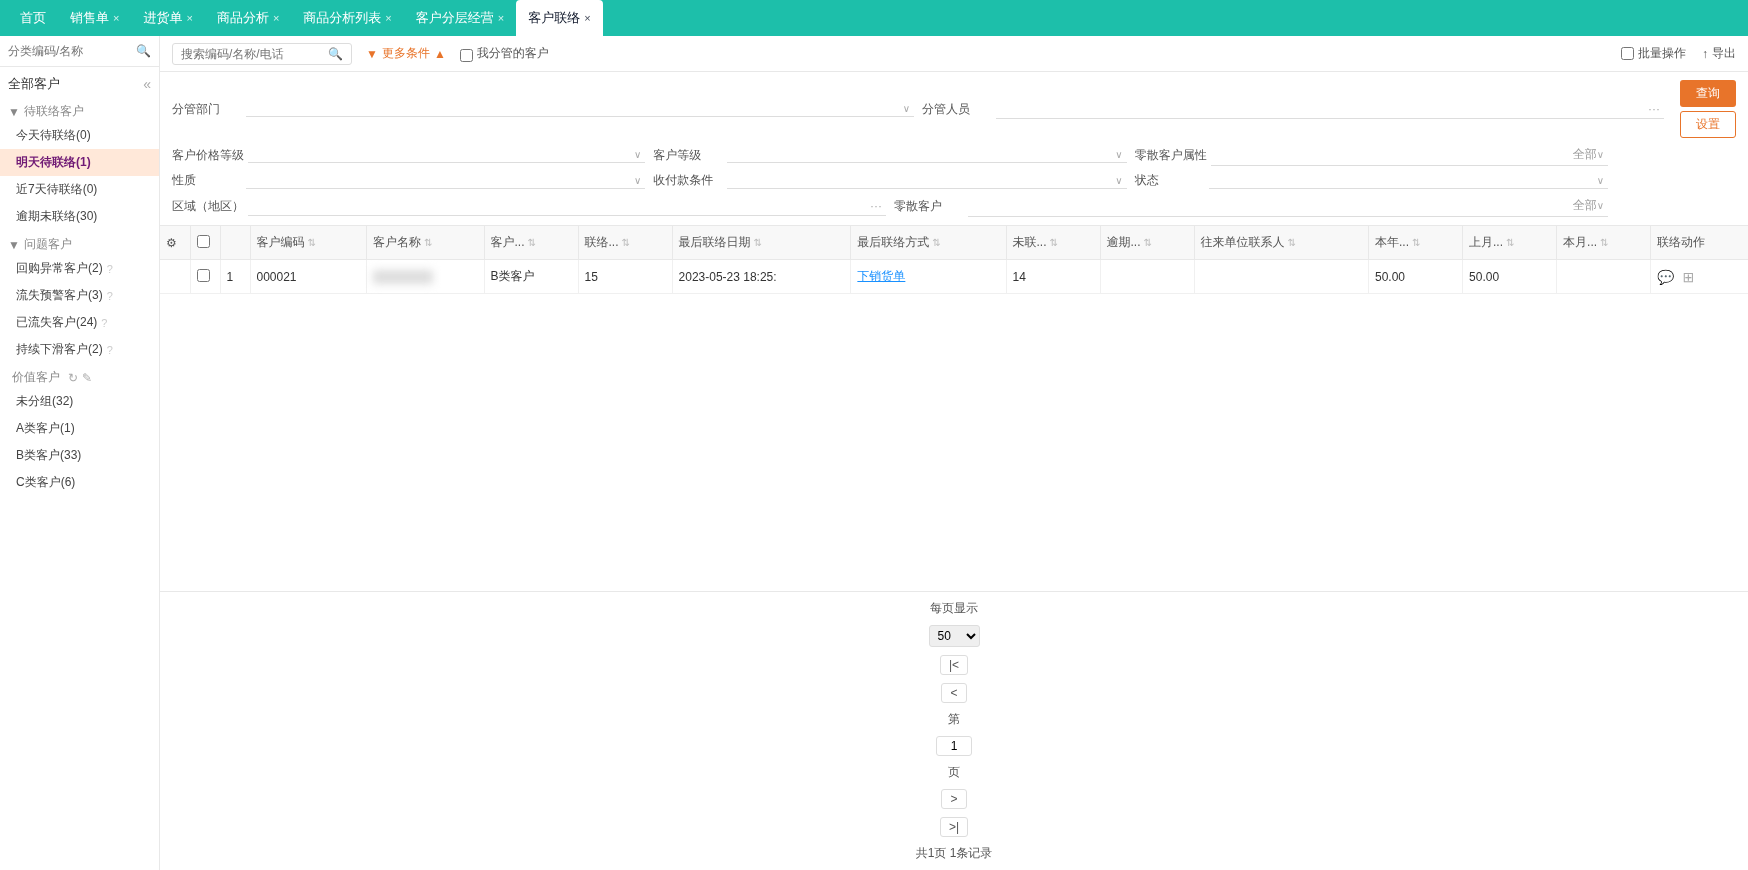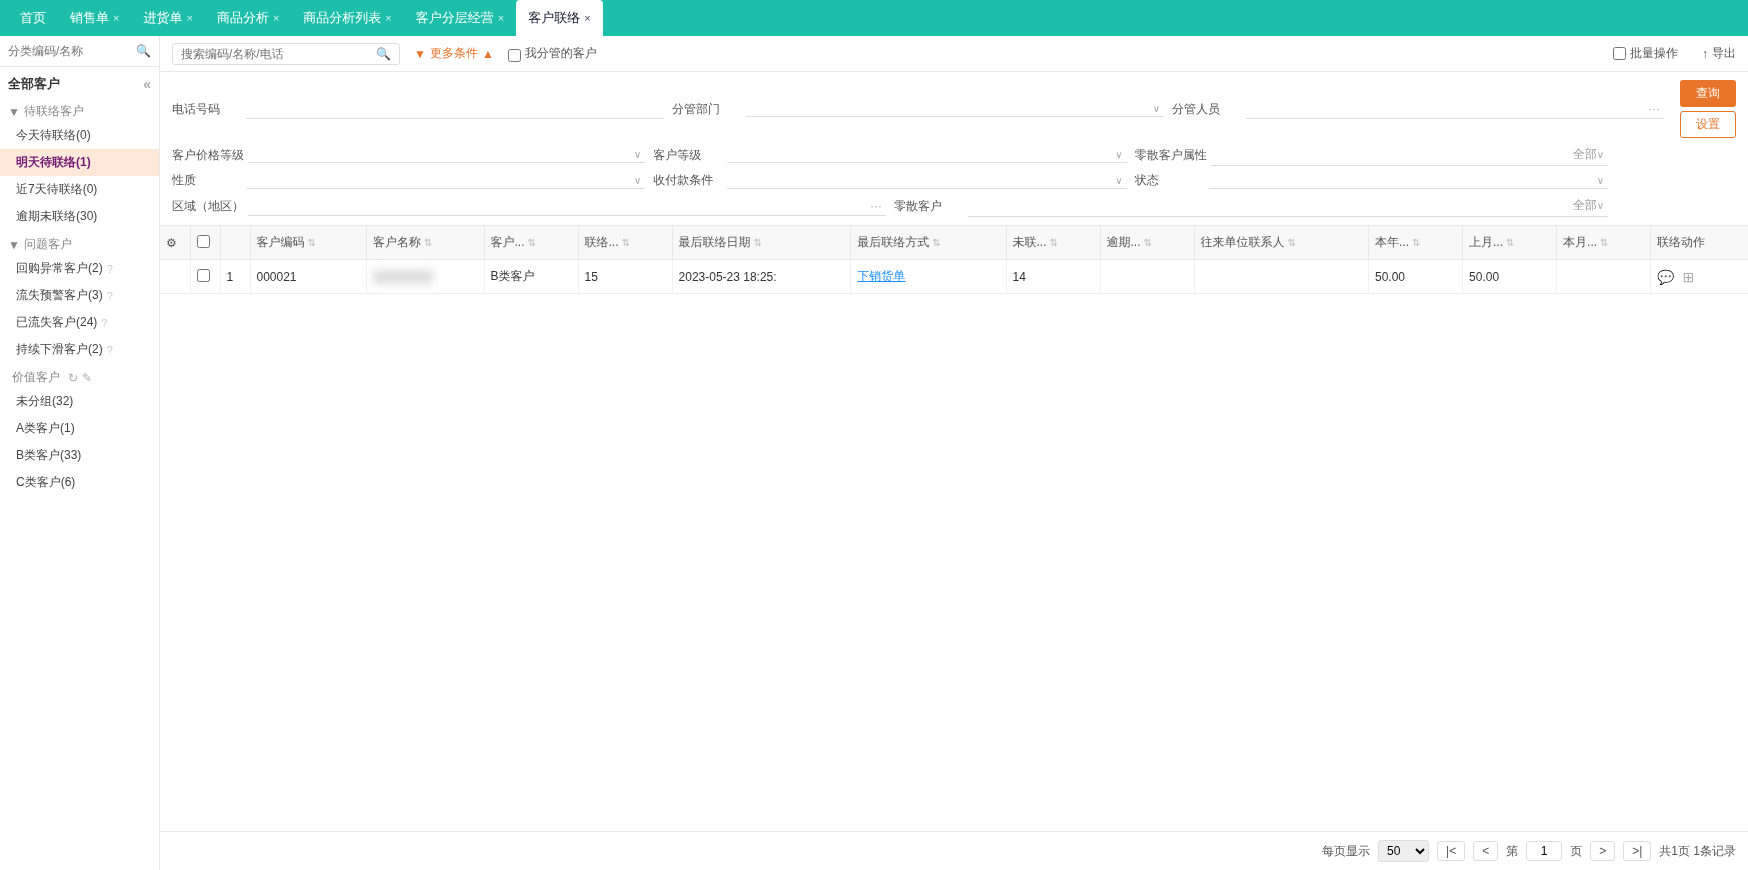--- a/index.html
+++ b/index.html
@@ -62,21 +62,21 @@
       font-size: 12px;
       width: 100%;
       color: #999;
     }
     .sidebar-section-header {
       display: flex;
       align-items: center;
       justify-content: space-between;
       padding: 8px 8px 4px 8px;
       font-size: 13px;
-      font-weight: bold;
+      font-weight: normal;
       color: #333;
       gap: 48px;
     }
     .sidebar-group-label {
       padding: 6px 8px 2px 8px;
       font-size: 12px;
       color: #888;
       display: flex;
       align-items: center;
       gap: 4px;
@@ -117,21 +117,21 @@
       align-items: center;
       gap: 8px;
     }
     .search-input-wrap {
       display: flex;
       align-items: center;
       border: 1px solid #ddd;
       border-radius: 3px;
       padding: 3px 8px;
       background: #fff;
-      width: 228px;
+      width: 180px;
     }
     .search-input-wrap input {
       border: none;
       outline: none;
       font-size: 12px;
       width: 100%;
       color: #999;
     }
     .btn-filter {
       display: flex;
@@ -148,21 +148,21 @@
       display: flex;
       align-items: flex-end;
       gap: 4px;
       font-size: 12px;
       color: #555;
     }
     .toolbar-right {
       margin-left: auto;
       display: flex;
       align-items: center;
-      gap: 24px;
+      gap: 16px;
     }
     .btn-batch {
       display: flex;
       align-items: center;
       gap: 4px;
       font-size: 12px;
       color: #555;
       cursor: pointer;
     }
     .btn-export {
@@ -294,20 +294,21 @@
     .table-footer {
       background: #fff;
       border-top: 1px solid #e8e8e8;
       padding: 8px 12px;
       display: flex;
       align-items: center;
       justify-content: flex-end;
       gap: 8px;
       font-size: 12px;
       color: #555;
+      flex-direction: column;
     }
     .page-size-select {
       border: 1px solid #ddd;
       border-radius: 3px;
       padding: 2px 4px;
       font-size: 12px;
       cursor: pointer;
     }
     .page-nav-btn {
       border: 1px solid #ddd;
@@ -462,24 +463,20 @@
         <div class="btn-export">
           <span>↑</span>
           <span>导出</span>
         </div>
       </div>
     </div>
 
     <div class="filter-panel">
 
       <div class="filter-row">
-        <div class="filter-item">
-          <span class="filter-label">电话号码</span>
-          <input class="filter-input" type="text" style="flex: 2 1 0%;">
-        </div>
         <div class="filter-item">
           <span class="filter-label">分管部门</span>
           <div class="filter-select">
             <span class="chevron">∨</span>
           </div>
         </div>
         <div class="filter-item">
           <span class="filter-label">分管人员</span>
           <div class="filter-select">
             <span class="filter-more">···</span>

